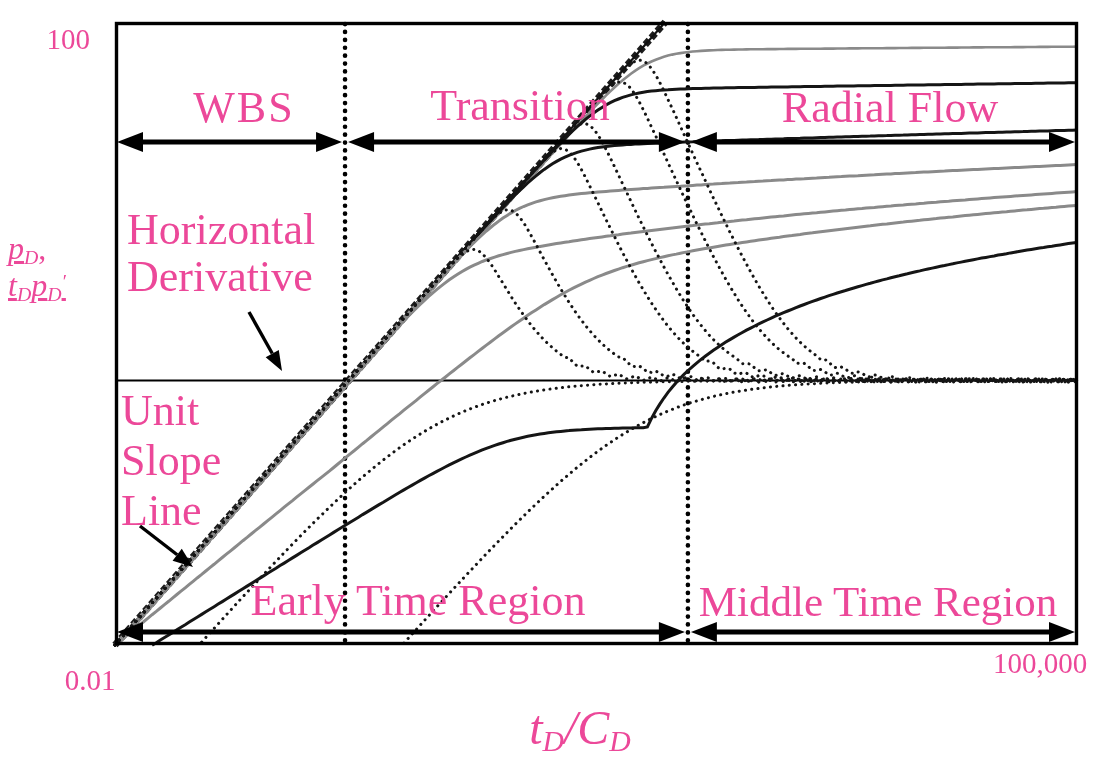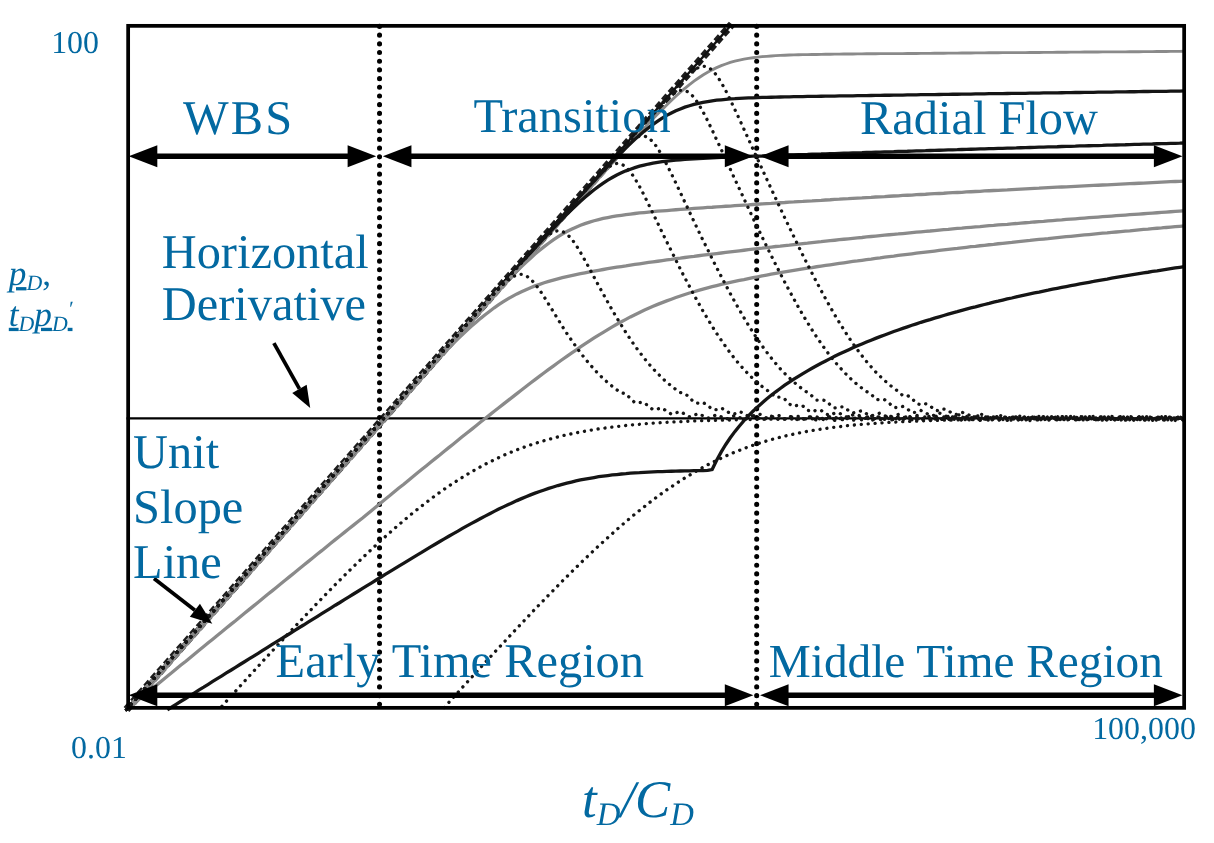--- a/index.html
+++ b/index.html
@@ -1,17 +1,17 @@
 <!DOCTYPE html>
 <html><head>
 <meta charset="utf-8">
 <style>
   html,body{margin:0;padding:0;background:#fff;}
   .stage{position:relative;width:1104px;height:766px;background:#fff;overflow:hidden;
-         font-family:"Liberation Serif","DejaVu Serif",serif;color:#0369a1;}
+         font-family:"Liberation Serif","DejaVu Serif",serif;color:#ec4899;}
   .stage svg{position:absolute;left:0;top:0;}
   .lbl{position:absolute;white-space:nowrap;line-height:1.08;}
   .ctr{transform:translateX(-50%);}
   .it{font-style:italic;}
   sub{font-size:0.62em;font-style:italic;vertical-align:-0.24em;line-height:0;}
   .pr{font-size:0.62em;vertical-align:0.42em;}
   .rl{font-size:44px;}
   .tick{font-size:29px;}
   .ann{font-size:44px;}
   .ylab{font-size:32px;font-style:italic;line-height:1.16;text-decoration:underline;}
@@ -60,28 +60,28 @@
       <polygon points="1075,632 1049,622 1049,642" fill="#000"></polygon>
       <line x1="249" y1="312" x2="272.2369427609955" y2="353.54483705753734" stroke="#000" stroke-width="3.4"></line>
       <polygon points="282,371 265.691256657572,357.20598352216405 278.78262886441894,349.8836905929106" fill="#000"></polygon>
       <line x1="140" y1="526" x2="177.18086636809264" y2="554.762557001732" stroke="#000" stroke-width="3.4"></line>
       <polygon points="193,567 172.59182524374216,560.6947321136973 181.7699074924431,548.8303818897667" fill="#000"></polygon>
       <rect x="116.5" y="23.5" width="960" height="620" fill="none" stroke="#000" stroke-width="3.4"></rect>
     </svg>
 
   <div class="lbl tick" style="left:28px;top:24px;width:62px;text-align:right;">100</div>
 
-  <div class="lbl rl ctr" style="left:217px;top:84px;letter-spacing:2px;">WBS</div>
+  <div class="lbl rl ctr" style="left:244px;top:84px;letter-spacing:2px;">WBS</div>
   <div class="lbl rl ctr" style="left:520px;top:82px;">Transition</div>
   <div class="lbl rl ctr" style="left:890px;top:84px;">Radial Flow</div>
 
   <div class="lbl ctr" style="left:878px;top:579px;font-size:43px;">Middle Time Region</div>
   <div class="lbl rl ctr" style="left:418px;top:577px;">Early Time Region</div>
 
-  <div class="lbl ann" style="left:127px;top:206px;line-height:1.07;margin-left:20px;">
+  <div class="lbl ann" style="left:127px;top:206px;line-height:1.07;">
     <div>Horizontal</div>
     <div>Derivative</div>
   </div>
 
   <div class="lbl ann" style="left:121px;top:386px;line-height:1.14;">
     <div>Unit</div>
     <div>Slope</div>
     <div>Line</div>
   </div>
 

